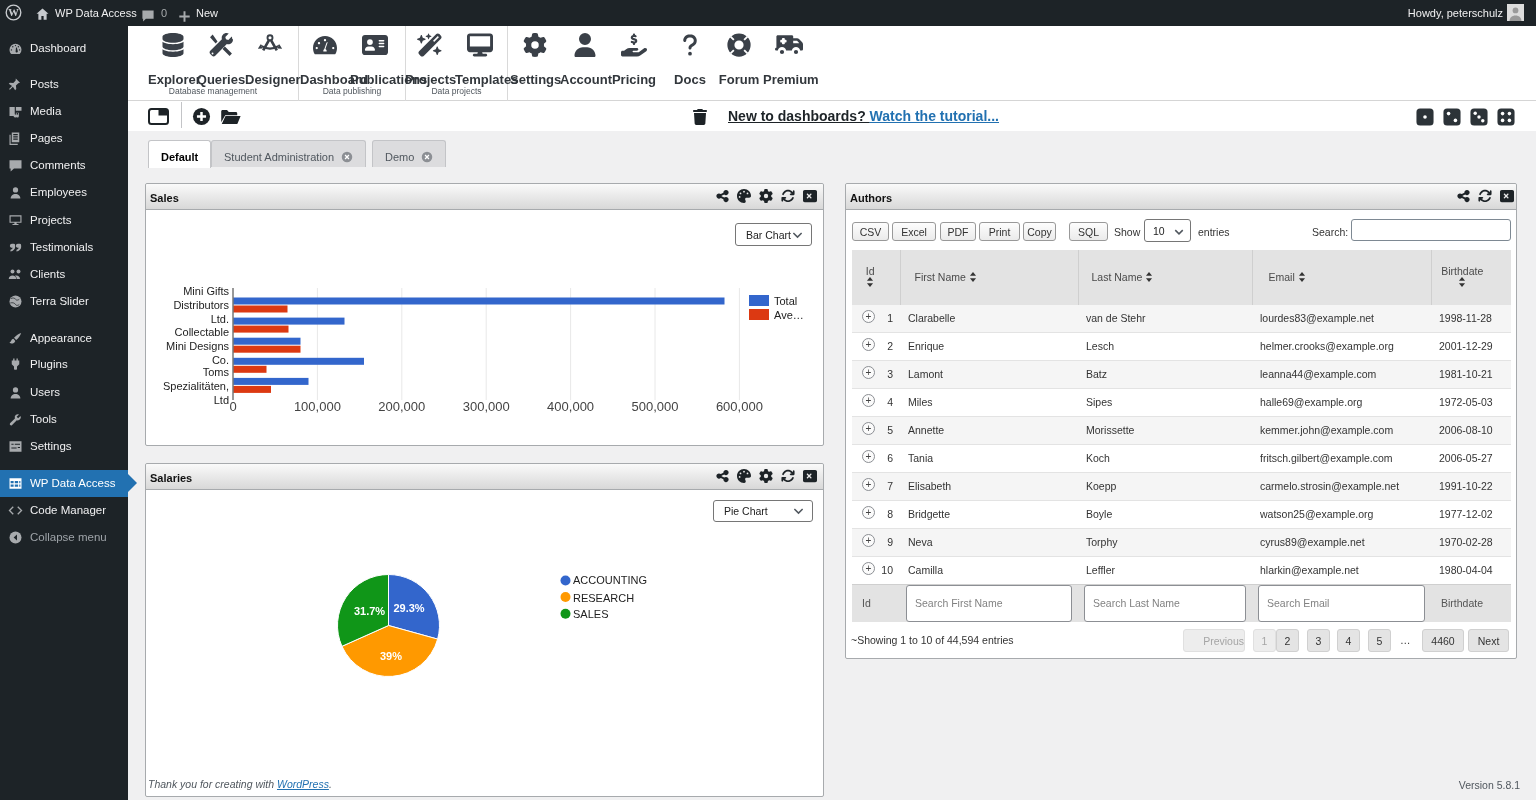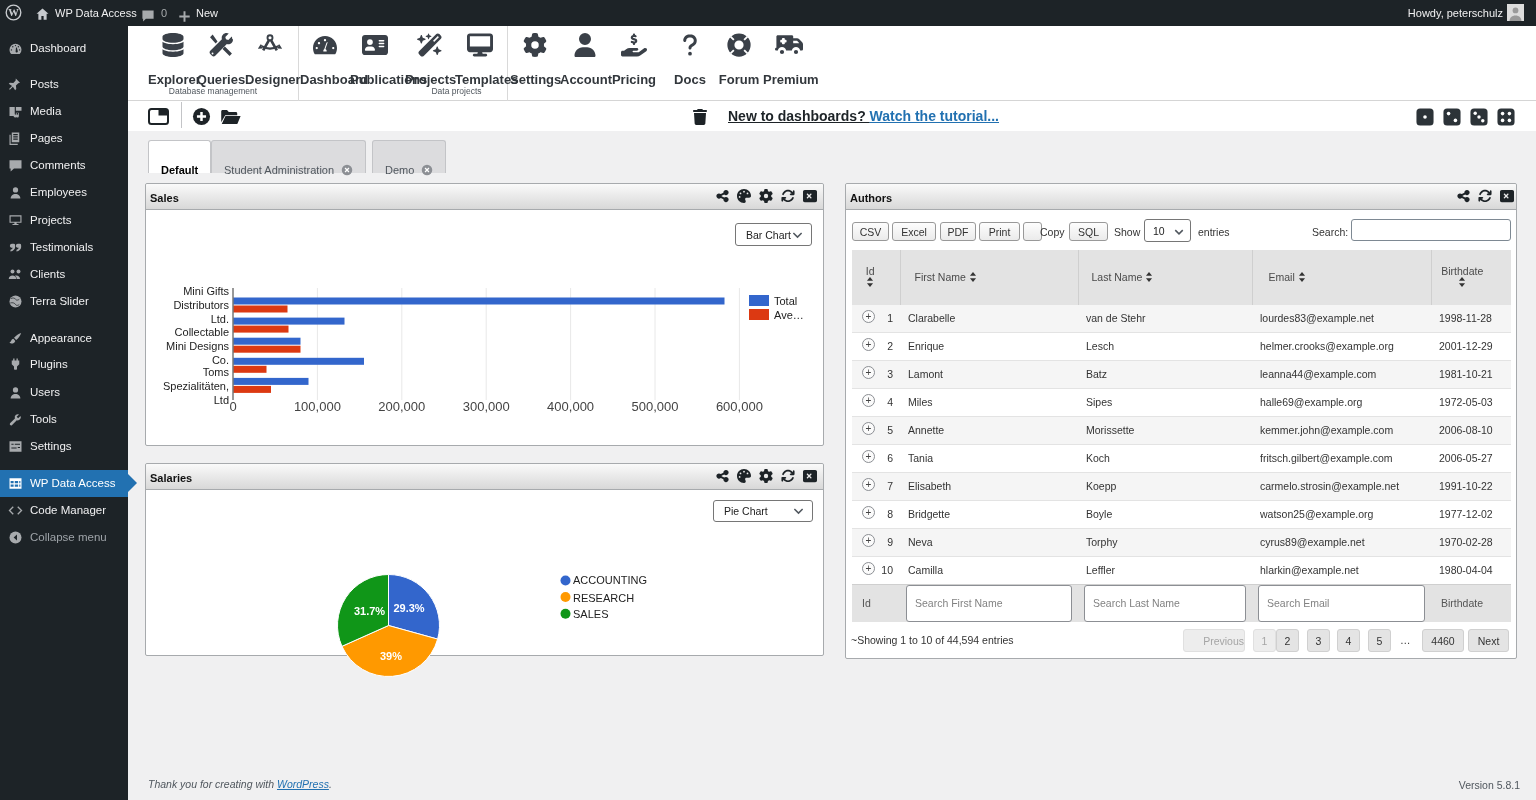--- a/index.html
+++ b/index.html
@@ -34,21 +34,21 @@
 
 
 #toolbar { position:absolute; left:128px; top:101px; width:1408px; height:30px; background:#fff; z-index:29; }
 #toolbar svg { display:block; }
 .tbtn { position:absolute; top:3px; }
 #newtodash { position:absolute; top:7px; left:600px; font-size:14px; font-weight:bold; color:#1d2327;text-decoration:underline; }
 #newtodash a { color:#2271b1; }
 
 
 #tabbar { position:absolute; left:128px; top:131px; width:1408px; height:52px; z-index:28; }
-.tab { position:absolute; top:9px; height:27px; line-height:26px; font-size:11px; border:1px solid #c3c4c7; border-bottom:none; border-radius:3px 3px 0 0; padding:16px 12px; color:#50575e; background:#dcdcde; }
+.tab { position:absolute; top:9px; height:27px; line-height:26px; font-size:11px; border:1px solid #c3c4c7; border-bottom:none; border-radius:3px 3px 0 0; padding:3px 12px; color:#50575e; background:#dcdcde; }
 .tab.on { background:#fff; color:#000; font-weight:bold; border-color:#c3c4c7; height:28px; }
 
 
 .panel { position:absolute; background:#fff; border:1px solid #a7aaad; border-radius:2px; }
 .phead { position:absolute; left:0; top:0; right:0; height:26px; background:linear-gradient(#fafafa,#d8d8d8); border-bottom:1px solid #a7aaad; border-radius:2px 2px 0 0; }
 .phead .ttl { position:absolute; left:4px; top:8px; font-size:11px; font-weight:bold; color:#111; }
 .picons { position:absolute; right:6px; top:5px; display:flex; gap:8px; }
 .picons svg { display:block; }
 
 
@@ -265,20 +265,23 @@
           </svg>
         </span>
         <span class="lb">Collapse menu</span>
       </div>
 </div>
 <div id="arrowtip" style="top:474px"></div>
 
 <div id="ribbon">
   <div class="rgroup" style="left:0;width:171px">
         <div class="rgl">Database management</div>
+      </div>
+  <div class="rgroup" style="left:171px;width:107px">
+        <div class="rgl">Data publishing</div>
       </div>
   <div class="rgroup" style="left:278px;width:102px">
         <div class="rgl">Data projects</div>
       </div>
 
   <div class="ritem" style="left:20px">
         <div class="ric"><svg width="22" height="24" viewBox="0 0 448 512" fill="#3a4048">
             <path d="M448 80v48c0 44.2-100.3 80-224 80S0 172.2 0 128V80C0 35.8 100.3 0 224 0s224 35.8 224 80zM393.2 214.7c20.8-7.4 39.9-16.9 54.8-28.6V288c0 44.2-100.3 80-224 80S0 332.2 0 288V186.1c14.9 11.8 34 21.2 54.8 28.6C99.7 230.7 159.5 240 224 240s124.3-9.3 169.2-25.3zM0 346.1c14.9 11.8 34 21.2 54.8 28.6C99.7 390.7 159.5 400 224 400s124.3-9.3 169.2-25.3c20.8-7.4 39.9-16.9 54.8-28.6V432c0 44.2-100.3 80-224 80S0 476.2 0 432V346.1z"></path>
           </svg></div>
         <div class="rlb">Explorer</div>
@@ -504,21 +507,21 @@
           <text x="509" y="200">500,000</text>
       <text x="593.4" y="200">600,000</text>
     </g>
     <rect x="603" y="84" width="20" height="11" fill="#3366cc"></rect>
     <text x="628" y="94" font-size="11" fill="#222">Total</text>
     <rect x="603" y="98" width="20" height="11" fill="#dc3912"></rect>
     <text x="628" y="108" font-size="11" fill="#222">Ave…</text>
   </svg>
 </div>
 
-<div class="panel" id="salaries" style="left:145px;top:463px;width:679px;height:193px;">
+<div class="panel" id="salaries" style="left:145px;top:463px;width:679px;height:334px;">
   <div class="phead">
         <div class="ttl">Salaries</div>
     <div class="picons" id="salicons">
           <svg width="13" height="14" viewBox="0 0 448 512" fill="#1d2327">
             <path d="M352 224c53 0 96-43 96-96s-43-96-96-96s-96 43-96 96c0 4 .2 8 .7 11.9l-94.1 47C145.4 170.2 121.9 160 96 160c-53 0-96 43-96 96s43 96 96 96c25.9 0 49.4-10.2 66.6-26.9l94.1 47c-.5 3.9-.7 7.9-.7 11.9c0 53 43 96 96 96s96-43 96-96s-43-96-96-96c-25.9 0-49.4 10.2-66.6 26.9l-94.1-47c.5-3.9 .7-7.9 .7-11.9s-.2-8-.7-11.9l94.1-47C302.6 213.8 326.1 224 352 224z"></path>
           </svg>
           <svg width="14" height="14" viewBox="0 0 512 512" fill="#1d2327">
             <path d="M512 256c0 .9 0 1.8 0 2.7c-.4 36.5-33.6 61.3-70.1 61.3H344c-26.5 0-48 21.5-48 48c0 3.4 .4 6.7 1 9.9c2.1 10.2 6.5 20 10.8 29.9c6.1 13.8 12.1 27.5 12.1 42c0 31.8-21.6 60.7-53.4 62c-3.5 .1-7 .2-10.6 .2C114.6 512 0 397.4 0 256S114.6 0 256 0S512 114.6 512 256zM128 288a32 32 0 1 0 -64 0 32 32 0 1 0 64 0zm0-96a32 32 0 1 0 0-64 32 32 0 1 0 0 64zM288 96a32 32 0 1 0 -64 0 32 32 0 1 0 64 0zm96 96a32 32 0 1 0 0-64 32 32 0 1 0 0 64z"></path>
           </svg>
           <svg width="14" height="14" viewBox="0 0 512 512" fill="#1d2327">
@@ -573,21 +576,21 @@
           <svg width="14" height="14" viewBox="0 0 512 512" fill="#1d2327">
             <path d="M64 32C28.7 32 0 60.7 0 96V416c0 35.3 28.7 64 64 64H448c35.3 0 64-28.7 64-64V96c0-35.3-28.7-64-64-64H64zm79 143c9.4-9.4 24.6-9.4 33.9 0l47 47 47-47c9.4-9.4 24.6-9.4 33.9 0s9.4 24.6 0 33.9l-47 47 47 47c9.4 9.4 9.4 24.6 0 33.9s-24.6 9.4-33.9 0l-47-47-47 47c-9.4 9.4-24.6 9.4-33.9 0s-9.4-24.6 0-33.9l47-47-47-47c-9.4-9.4-9.4-24.6 0-33.9z"></path>
           </svg>
         </div>
   </div>
   <div id="authbody">
     <div class="dtbtn" style="left:6px;top:38px;width:37px;">CSV</div>
     <div class="dtbtn" style="left:46px;top:38px;width:44px;">Excel</div>
     <div class="dtbtn" style="left:94px;top:38px;width:36px;">PDF</div>
     <div class="dtbtn" style="left:133px;top:38px;width:41px;">Print</div>
-    <div class="dtbtn" style="left:177px;top:38px;width:19px;padding-left:16px;">Copy</div>
+    <div class="dtbtn" style="left:177px;top:38px;width:33px;">Copy</div>
     <div class="dtbtn" style="left:223px;top:38px;width:39px;">SQL</div>
     <div class="abs" style="left:268px;top:42px;font-size:10.5px;color:#333;">Show</div>
     <div class="abs" style="left:298px;top:35px;width:47px;height:23px;border:1px solid #767676;border-radius:3px;background:#fff;">
       <span style="position:absolute;left:8px;top:5px;font-size:10.5px;color:#222;">10</span>
       <svg style="position:absolute;right:6px;top:7px;" width="10" height="10" viewBox="0 0 16 16" fill="none" stroke="#50575e" stroke-width="2.4">
             <path d="M2 5l6 6 6-6"></path>
           </svg>
     </div>
     <div class="abs" style="left:352px;top:42px;font-size:10.5px;color:#333;">entries</div>
     <div class="abs" style="left:466px;top:42px;font-size:10.5px;color:#333;">Search:</div>

